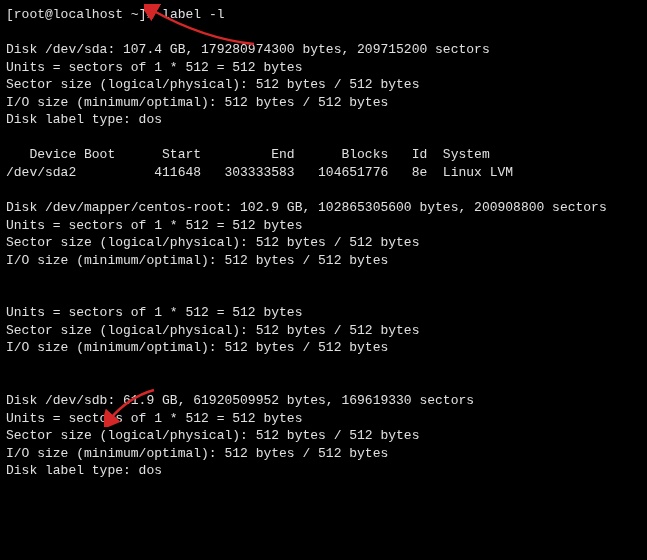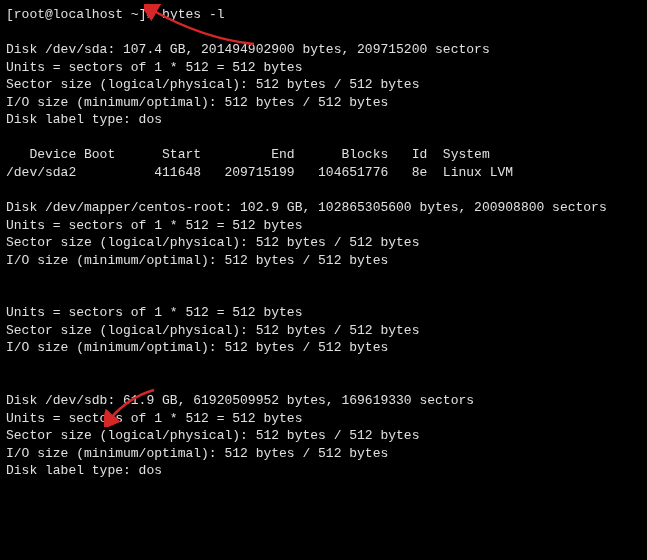--- a/index.html
+++ b/index.html
@@ -32,30 +32,30 @@
     }
     .arrow2 {
       top: 387px;
       left: 104px;
     }
   </style>
 </head>
 <body>
 
 <div>
-<div class="line">[<span>root@localhost</span> <span>~</span>]<span>#</span> <span>bytes -l</span></div>
+<div class="line">[<span>root@localhost</span> <span>~</span>]<span>#</span> <span>label -l</span></div>
 <div class="line"> </div>
-<div class="line">Disk /dev/sda: 107.4 GB, 201494902900 bytes, 209715200 sectors</div>
+<div class="line">Disk /dev/sda: 107.4 GB, 179280974300 bytes, 209715200 sectors</div>
 <div class="line">Units = sectors of 1 * 512 = 512 bytes</div>
 <div class="line">Sector size (logical/physical): 512 bytes / 512 bytes</div>
 <div class="line">I/O size (minimum/optimal): 512 bytes / 512 bytes</div>
 <div class="line">Disk label type: dos</div>
 <div class="line"> </div>
 <div class="line">   Device Boot      Start         End      Blocks   Id  System</div>
-<div class="line">/dev/sda2          411648   209715199   104651776   8e  Linux LVM</div>
+<div class="line">/dev/sda2          411648   303333583   104651776   8e  Linux LVM</div>
 <div class="line"> </div>
 <div class="line">Disk /dev/mapper/centos-root: 102.9 GB, 102865305600 bytes, 200908800 sectors</div>
 <div class="line">Units = sectors of 1 * 512 = 512 bytes</div>
 <div class="line">Sector size (logical/physical): 512 bytes / 512 bytes</div>
 <div class="line">I/O size (minimum/optimal): 512 bytes / 512 bytes</div>
 <div class="line"> </div>
 <div class="line"> </div>
 <div class="line">Units = sectors of 1 * 512 = 512 bytes</div>
 <div class="line">Sector size (logical/physical): 512 bytes / 512 bytes</div>
 <div class="line">I/O size (minimum/optimal): 512 bytes / 512 bytes</div>

